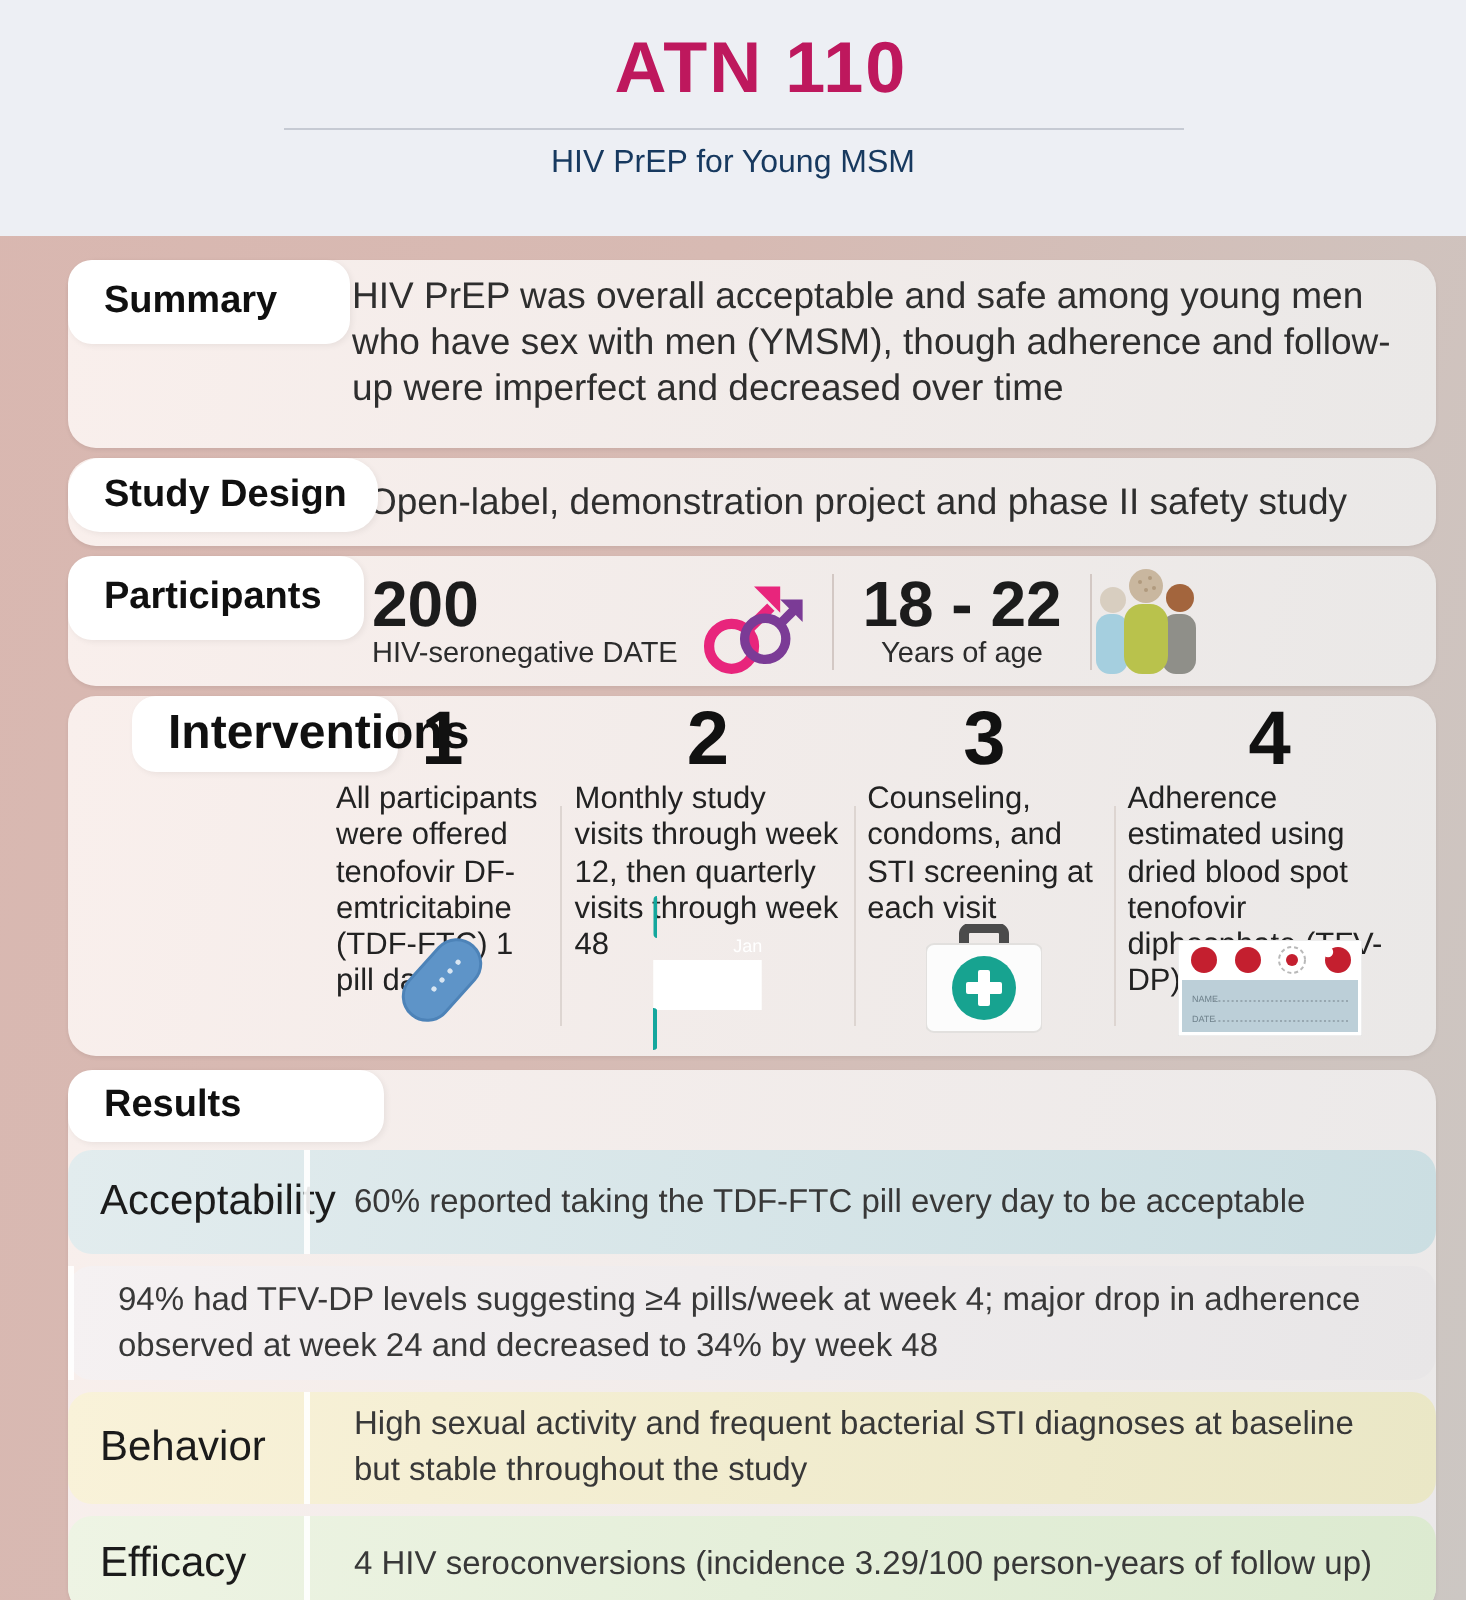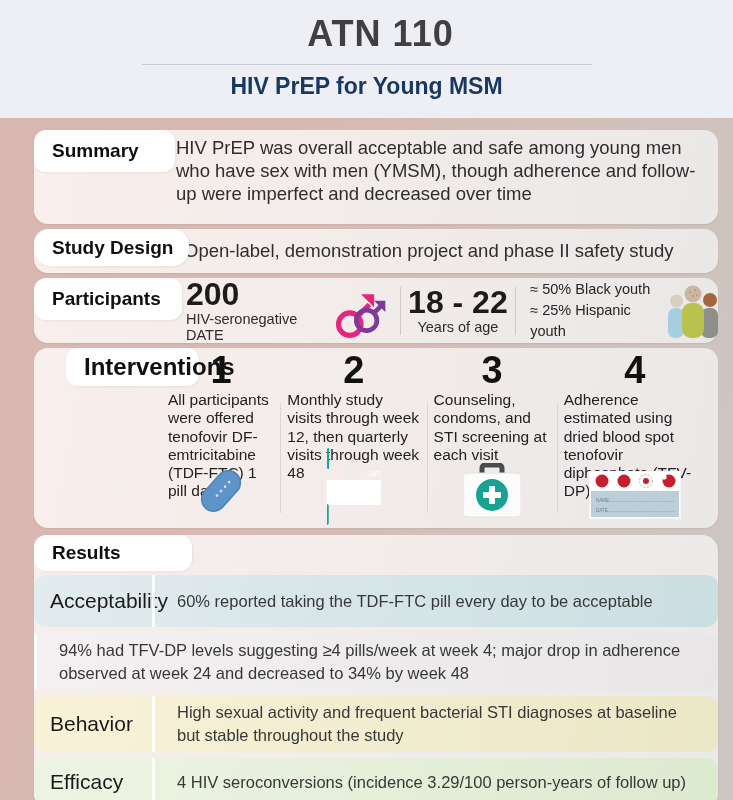--- a/index.html
+++ b/index.html
@@ -4,23 +4,23 @@
 <style>
   * { margin:0; padding:0; box-sizing:border-box; }
   html,body { width:733px; }
   body { font-family:"Liberation Sans", sans-serif; }
   .page {
     position:relative; width:733px; height:800px; overflow:hidden;
     background:linear-gradient(105deg,#d9b7b0 0%,#d7bab3 42%,#ccc7c3 100%);
   }
   
   .header { width:733px; height:118px; background:#edeff4; text-align:center; padding-top:13px; }
-  .title { font-size:36px; font-weight:bold; color:#404040; letter-spacing:1px;margin-left:28px; }
+  .title { font-size:36px; font-weight:bold; color:#be185d; letter-spacing:1px;margin-left:28px; }
   .title-divider { width:450px; height:1px; background:#c6cad3; margin:9px auto 8px; }
-  .subtitle { font-size:23px; font-weight:bold; color:#17395f; }
+  .subtitle { font-size:16px; font-weight:normal; color:#17395f; }
   
   .content { padding:12px 15px 0 34px; }
   .row {
     position:relative; border-radius:14px;
     background:linear-gradient(100deg,#f9efec 0%,#eae8e7 100%);
     box-shadow:0 1px 2px rgba(0,0,0,0.07);
   }
   .label-box {
     position:absolute; top:0; left:0; background:#ffffff;
     border-radius:12px; display:flex; align-items:center; padding-left:18px;
@@ -124,24 +124,20 @@
             <line x1="44.5" y1="29.5" x2="53" y2="21" stroke="#7b3b96" stroke-width="5"></line>
             <polygon points="57,16 57,28 45,16" fill="#7b3b96"></polygon>
           </svg>
         </span>
         <div class="v-div"></div>
         <div class="stat stat-age">
           <div class="stat-big">18 - 22</div>
           <div class="stat-small">Years of age</div>
         </div>
         <div class="v-div"></div>
-        <div class="demo">
-          <div>≈ 50% Black youth</div>
-          <div>≈ 25% Hispanic youth</div>
-        </div>
         <span class="icon-people">
           <svg width="50" height="54" viewBox="0 0 50 54">
             <circle cx="8.5" cy="17" r="6.5" fill="#d8cec0"></circle>
             <rect x="0" y="24" width="16" height="30" rx="7" fill="#a5cfdf"></rect>
             <circle cx="42" cy="16" r="7" fill="#a3653d"></circle>
             <rect x="33" y="24" width="17" height="30" rx="7" fill="#8f8f89"></rect>
             <circle cx="25" cy="10" r="8.5" fill="#c9b79f"></circle>
             <circle cx="22" cy="8" r="1" fill="#b09a7e"></circle>
               <circle cx="27" cy="6" r="1" fill="#b09a7e"></circle>
             <circle cx="25" cy="12" r="1" fill="#b09a7e"></circle>

